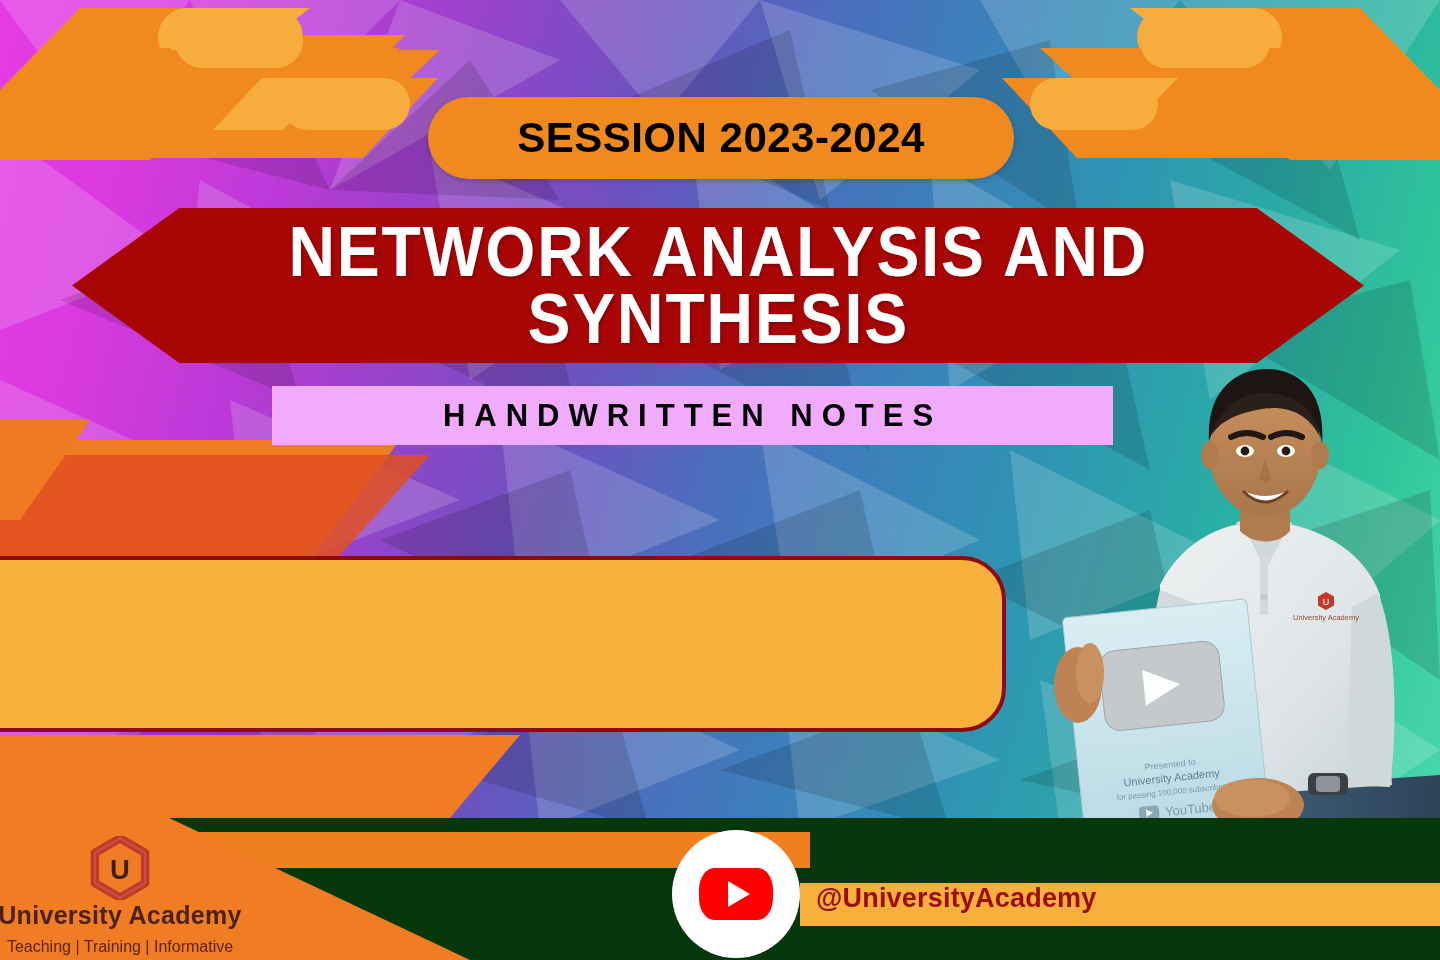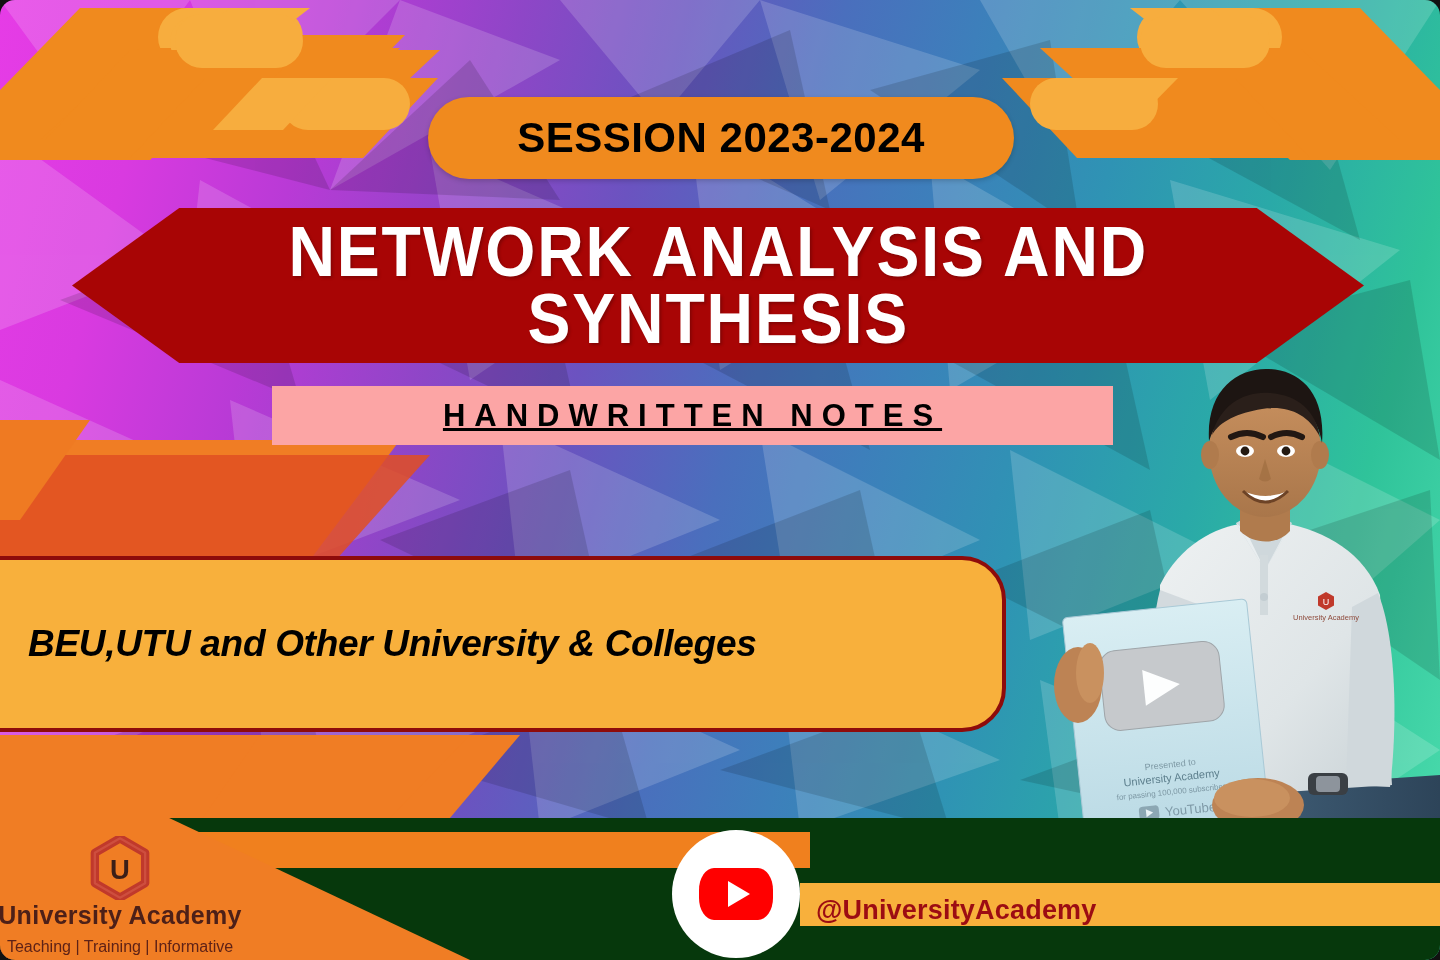--- a/index.html
+++ b/index.html
@@ -1,21 +1,21 @@
 <!DOCTYPE html>
 <html><head>
 <meta charset="utf-8">
 <style>
   html,body{margin:0;padding:0;}
   body{
     width:1440px;height:960px;overflow:hidden;
     font-family:"Liberation Sans",sans-serif;
     background:#111;
   }
-  #poster{position:relative;width:1440px;height:960px;overflow:hidden;border-radius:15px;}
+  #poster{position:relative;width:1440px;height:960px;overflow:hidden;}
 
   
   .bg-base{position:absolute;inset:0;
     background:linear-gradient(105deg,
       #e63ce6 0%, #d93ae0 10%, #b93ad6 20%,
       #8e46c7 31%, #6b53c0 40%, #4a6fbd 50%,
       #3d7fbb 58%, #2f93b4 68%, #2aa9a8 78%,
       #2fc39a 88%, #4ddeae 100%);}
   .poly{position:absolute;inset:0;}
   .poly svg{display:block;width:1440px;height:960px;}
@@ -52,21 +52,21 @@
     font-family:"Liberation Sans Narrow","Liberation Sans",sans-serif;
     font-weight:700;font-size:70px;letter-spacing:2px;
     text-shadow:2px 2px 3px rgba(0,0,0,.22);
     transform:scaleX(.92);
   }
   .title-banner .tt .l2{display:block;}
 
   
   .hw-bar{
     position:absolute;left:272px;top:386px;width:841px;height:59px;
-    background:#fca5a5;display:flex;align-items:center;justify-content:center;text-decoration:underline;
+    background:#f0abfc;display:flex;align-items:center;justify-content:center;
   }
   .hw-bar span{
     font-size:31px;font-weight:800;color:#000;letter-spacing:9px;
     font-family:"Liberation Sans",sans-serif;
   }
 
   
   .syl-box{
     position:absolute;left:-22px;top:556px;width:1028px;height:176px;
     background:#f8b03c;border:4px solid #8e0b0b;
@@ -83,21 +83,21 @@
   
   .person{position:absolute;left:1040px;top:355px;width:400px;height:505px;overflow:hidden;}
   .person svg{display:block;}
 
   
   .green-band{position:absolute;left:0;top:818px;width:1440px;height:142px;background:#06380c;}
   .green-notch{position:absolute;left:0;top:818px;width:470px;height:142px;
     background:#f07d24;clip-path:polygon(0 0,36% 0,100% 100%,0 100%);}
   .orange-strip-left{position:absolute;left:0;top:832px;width:810px;height:36px;background:#f0801e;}
   .amber-strip{position:absolute;left:800px;top:883px;width:640px;height:43px;background:#f8b03c;
-    display:flex;align-items:flex-end;}
+    display:flex;align-items:flex-start;}
   .amber-strip span{
     margin-left:16px;color:#9c0c13;font-size:27px;font-weight:800;
     font-family:"Liberation Sans",sans-serif;letter-spacing:.2px;
   }
 
   
   .yt-circle{position:absolute;left:672px;top:830px;width:128px;height:128px;
     background:#fff;border-radius:50%;display:flex;align-items:center;justify-content:center;
     box-shadow:0 0 0 0 rgba(0,0,0,0);}
   .yt-logo{width:74px;height:52px;background:#f00;border-radius:15px/22px;
@@ -238,21 +238,20 @@
       <span>NETWORK ANALYSIS AND</span>
       <span class="l2">SYNTHESIS</span>
     </div>
   </div>
 
   <div class="hw-bar">
     <span>HANDWRITTEN  NOTES</span>
   </div>
 
   <div class="syl-box">
-    <p>BEU,UTU and Other University &amp; Colleges</p>
   </div>
 
   <div class="person">
     <svg width="400" height="505" viewBox="0 0 400 505">
       <defs>
         <linearGradient id="shirt" x1="0" y1="0" x2="1" y2="1">
           <stop offset="0%" stop-color="#eef1f2"></stop>
           <stop offset="60%" stop-color="#dfe5e7"></stop>
           <stop offset="100%" stop-color="#c9d2d6"></stop>
         </linearGradient>

